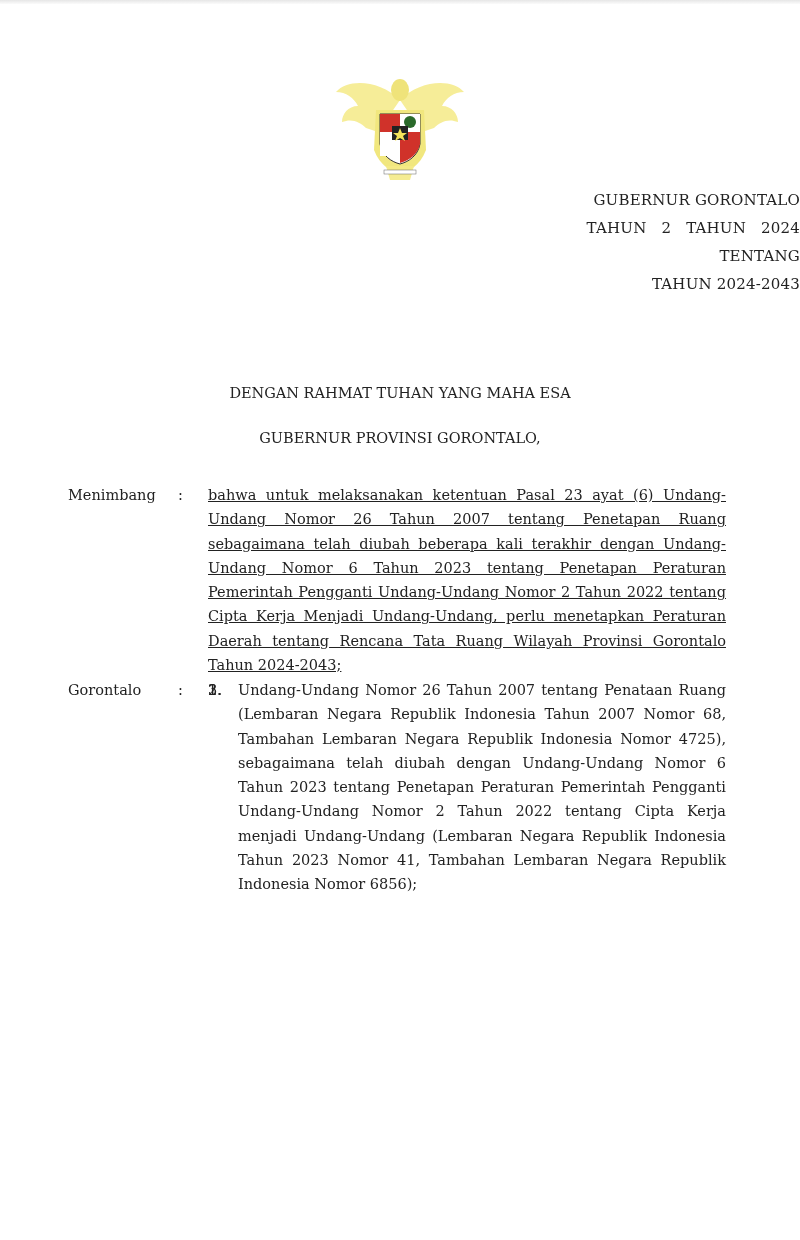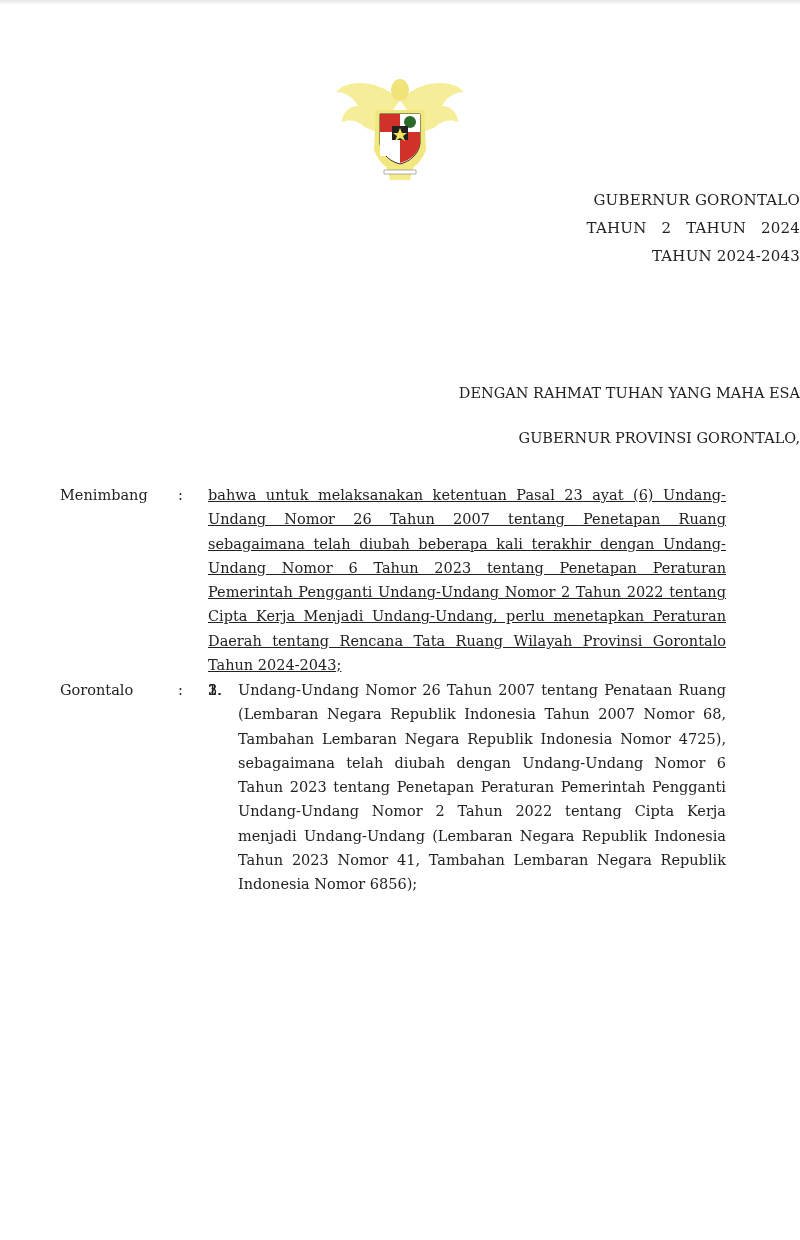--- a/index.html
+++ b/index.html
@@ -4,24 +4,24 @@
 <style>
   html, body { margin: 0; padding: 0; background: #ffffff; }
   body { width: 800px; height: 1240px; position: relative; overflow: hidden;
          font-family: "DejaVu Serif", "Liberation Serif", serif; color: #222; }
   .topline { position: absolute; left: 0; top: 0; width: 800px; height: 4px;
              background: linear-gradient(#e6e6e6, #fbfbfb); }
   .emblem { position: absolute; left: 328px; top: 70px; width: 144px; height: 118px; }
   .title-block { position: absolute; left: 0; top: 186px; width: 800px; text-align: right;
                  font-size: 15px; letter-spacing: 0.2px; }
   .title-block div { height: 28px; line-height: 28px; }
-  .center-line { position: absolute; left: 0; width: 800px; text-align: right; font-size: 14.5px; }
+  .center-line { position: absolute; left: 0; width: 800px; text-align: center; font-size: 14.5px; }
   .nomor { word-spacing: 10px; }
   .section { position: absolute; left: 0; width: 800px; font-size: 14.5px; line-height: 24.3px; }
-  .label { position: absolute; left: 60px; top: 0; }
+  .label { position: absolute; left: 68px; top: 0; }
   .colon { position: absolute; left: 178px; top: 0; }
   .para { position: absolute; left: 208px; width: 518px; text-align: justify; text-align-last: left; text-decoration: underline; }
   .list { position: absolute; left: 208px; width: 518px; top: 0; margin: 0; padding: 0; list-style: none; }
   .list li { position: relative; padding-left: 30px; text-align: justify; text-align-last: left; }
   .list .num { position: absolute; left: 0; top: 0; }
 </style>
 </head>
 <body>
 
 <div class="topline"></div>
@@ -51,20 +51,21 @@
 </div>
 
 <div class="title-block">
   <div>GUBERNUR GORONTALO</div>
   <div class="nomor">
     <span>TAHUN</span>
     <span>2</span>
     <span>TAHUN</span>
     <span>2024</span>
   </div>
+  <div>TENTANG</div>
   <div>TAHUN 2024-2043</div>
 </div>
 
 <div class="center-line" style="top:385px;">DENGAN RAHMAT TUHAN YANG MAHA ESA</div>
 <div class="center-line" style="top:430px;">GUBERNUR PROVINSI GORONTALO,</div>
 
 <div class="section" style="top:483px;">
   <span class="label">Menimbang</span>
   <span class="colon">:</span>
   <div class="para" style="top:0;">bahwa untuk melaksanakan ketentuan Pasal 23 ayat (6) Undang-Undang Nomor 26 Tahun 2007 tentang Penetapan Ruang sebagaimana telah diubah beberapa kali terakhir dengan Undang-Undang Nomor 6 Tahun 2023 tentang Penetapan Peraturan Pemerintah Pengganti Undang-Undang Nomor 2 Tahun 2022 tentang Cipta Kerja Menjadi Undang-Undang, perlu menetapkan Peraturan Daerah tentang Rencana Tata Ruang Wilayah Provinsi Gorontalo Tahun 2024-2043;</div>

